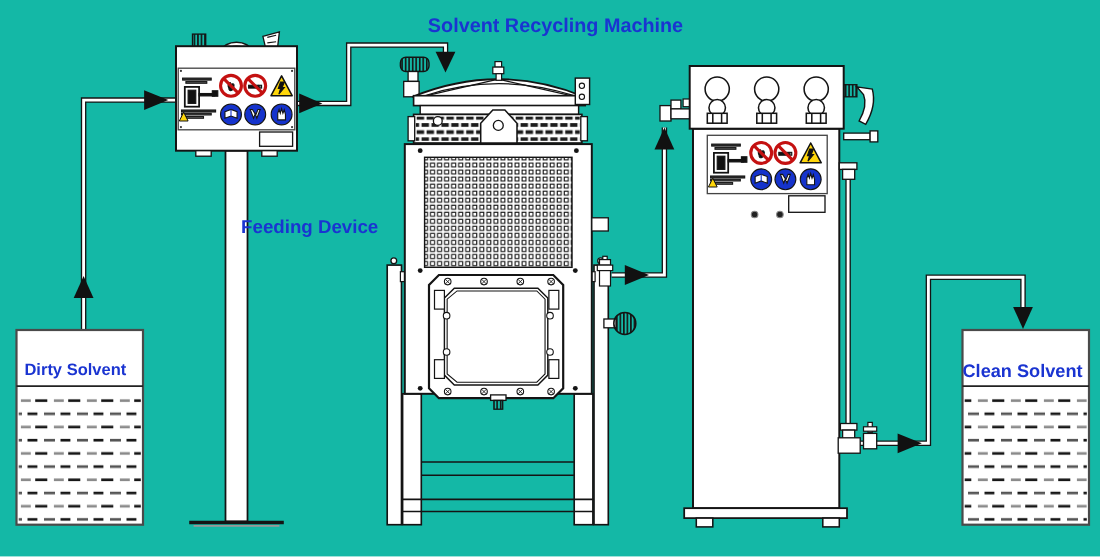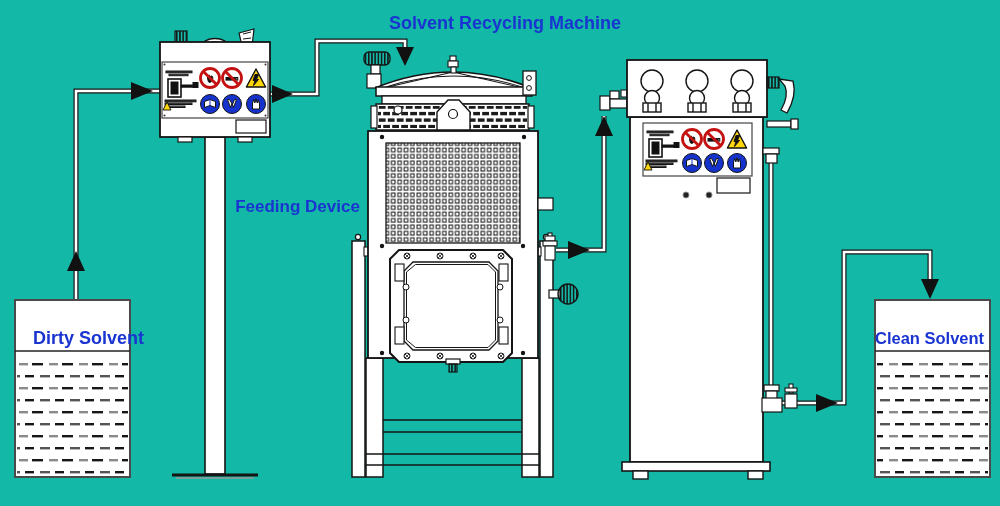--- a/index.html
+++ b/index.html
@@ -339,17 +339,17 @@
     <polygon points="293,94 272,85 272,103"></polygon>
     <polygon points="405,66 396,47 414,47"></polygon>
     <polygon points="590,250 568,241 568,259"></polygon>
     <polygon points="604,116 595,136 613,136"></polygon>
     <polygon points="838,403 816,394 816,412"></polygon>
     <polygon points="930,299 921,279 939,279"></polygon>
   </g>
 </svg>
 
 <div class="lbl lbl-title" style="left:355px;top:13px;width:300px;">Solvent Recycling Machine</div>
-<div class="lbl" style="left:230px;top:197px;width:135px;">Feeding Device</div>
-<div class="lbl" style="left:31px;top:328px;width:115px;font-size:18px;">Dirty Solvent</div>
+<div class="lbl" style="left:214px;top:197px;width:135px;">Feeding Device</div>
+<div class="lbl" style="left:11px;top:328px;width:115px;font-size:15px;">Dirty Solvent</div>
 <div class="lbl" style="left:875px;top:329px;width:98px;font-size:16.5px;">Clean Solvent</div>
 
 </div>
 
 </body></html>

